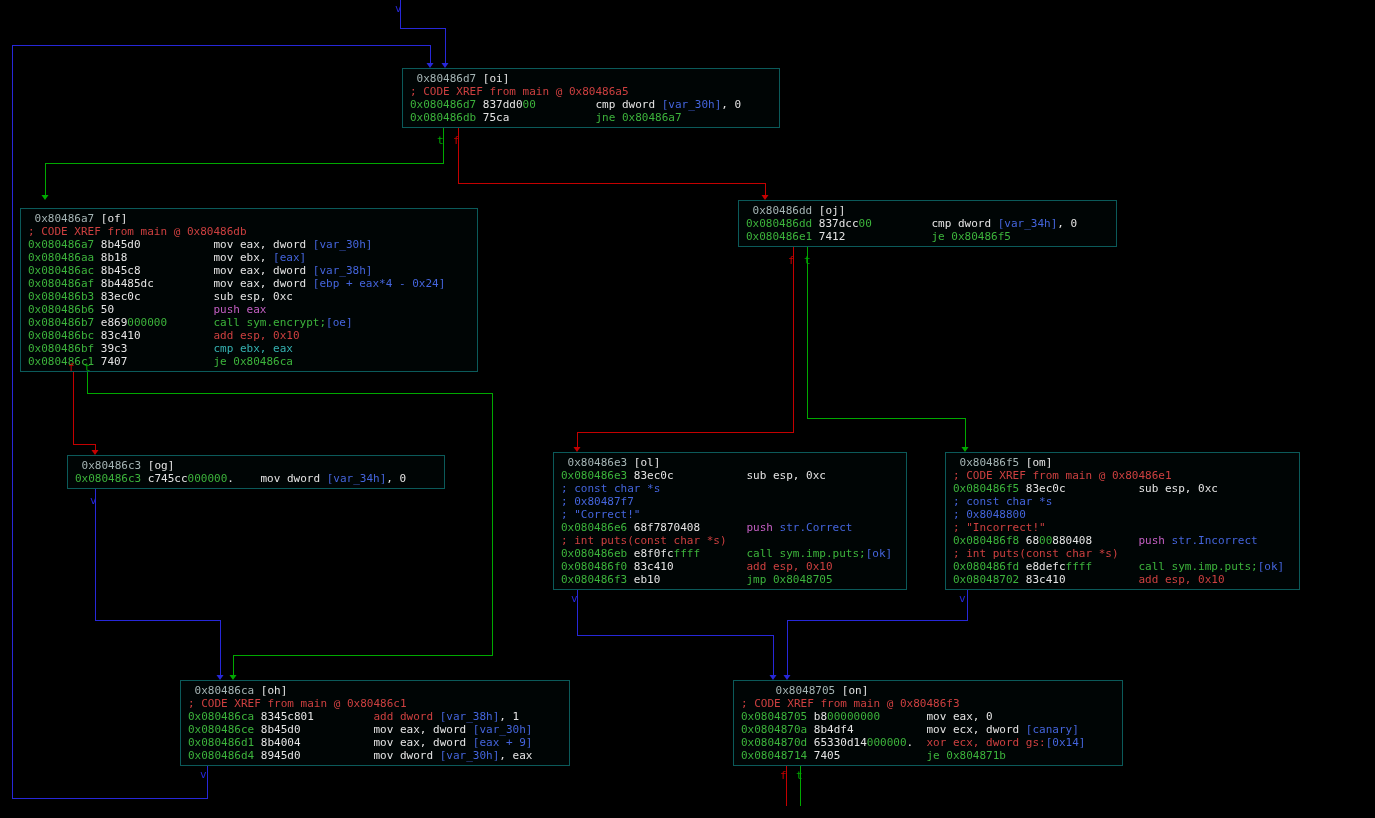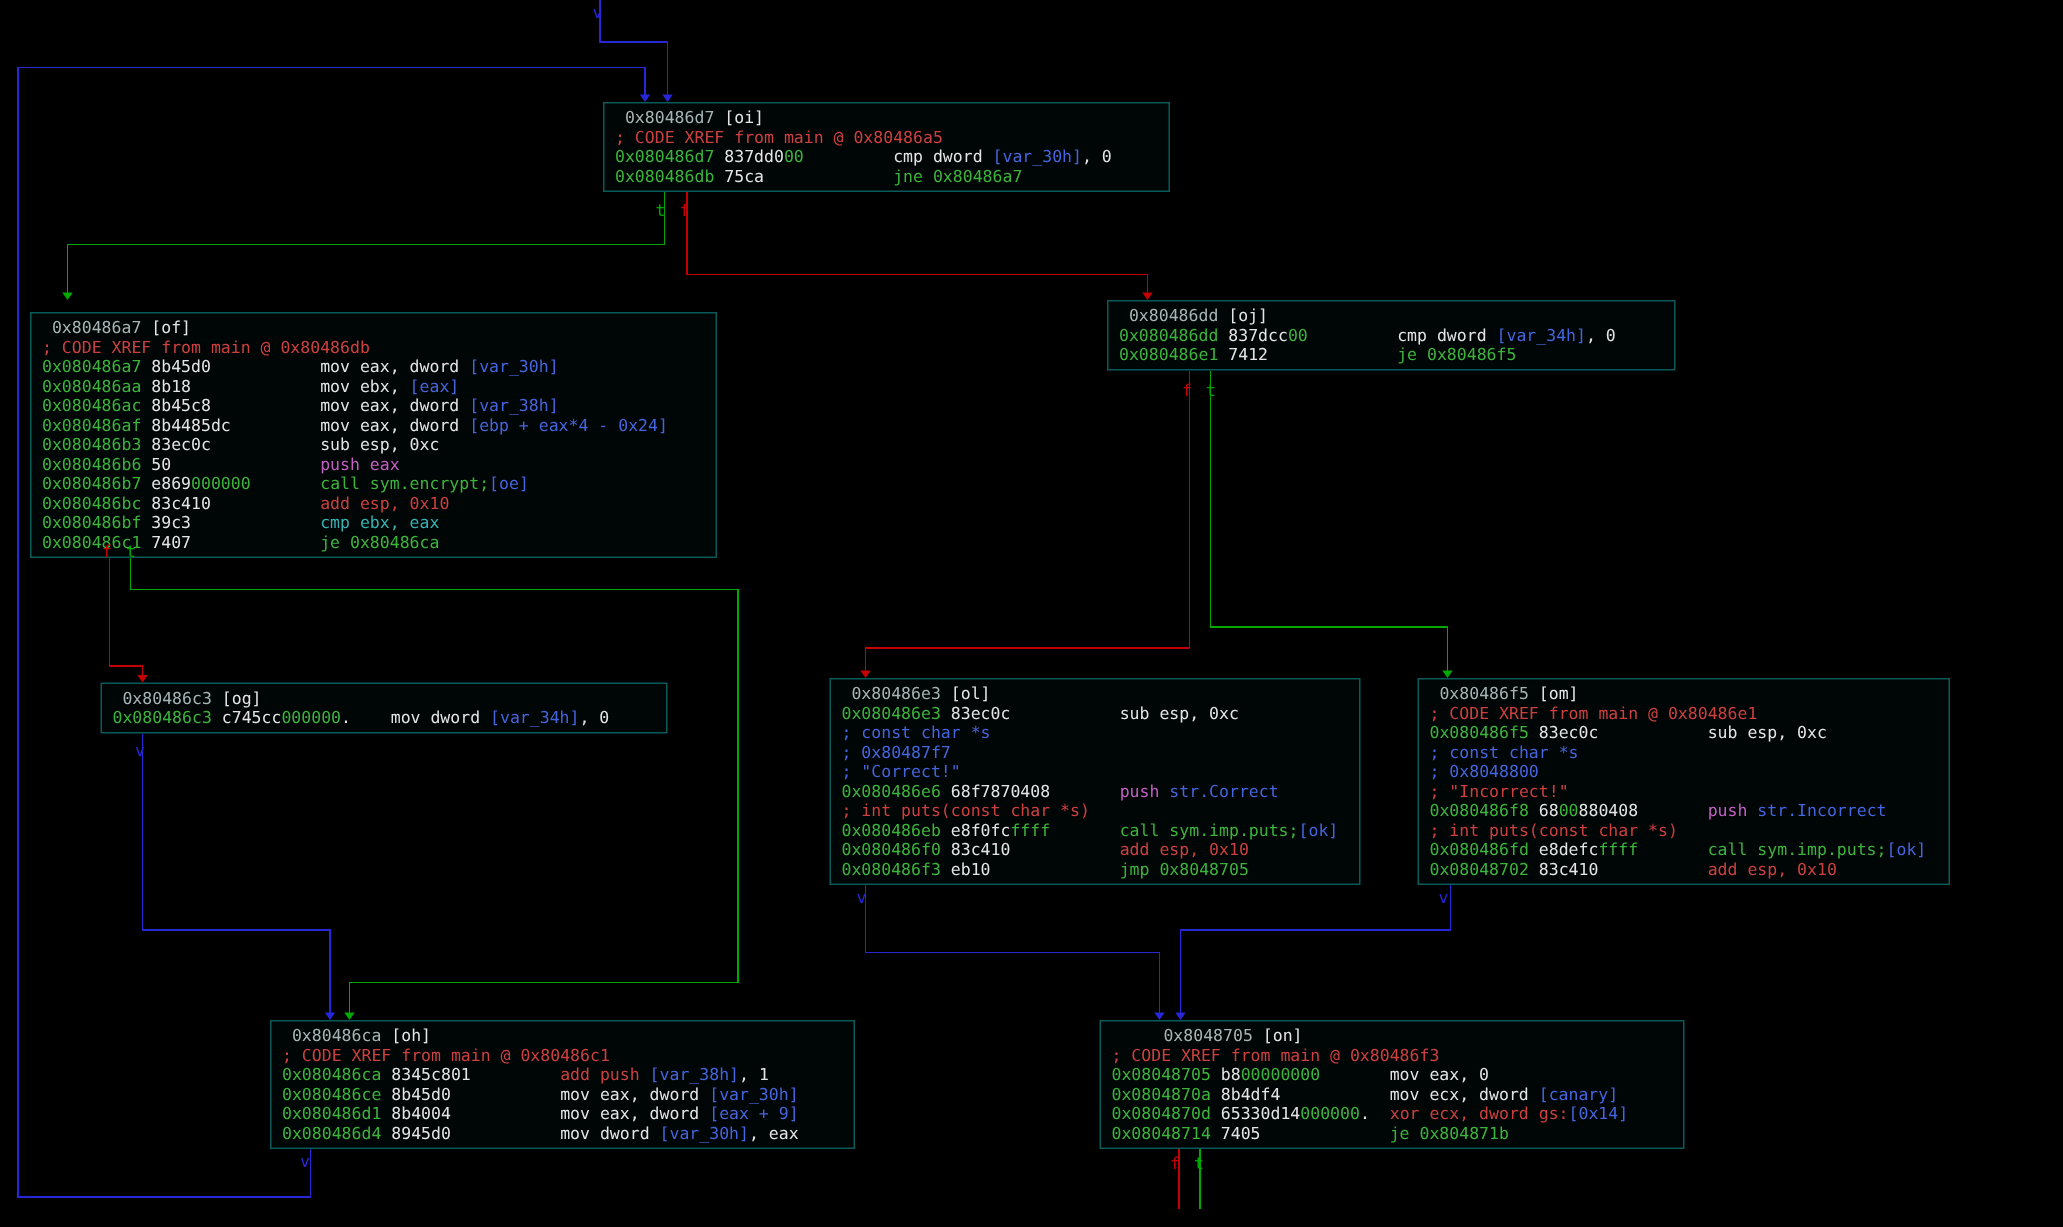--- a/index.html
+++ b/index.html
@@ -96,21 +96,21 @@
 <span style="color: rgb(205, 64, 64);">; "Incorrect!"</span>
 <span style="color: rgb(60, 180, 60);">0x080486f8</span><span style="color: rgb(228, 228, 228);"> 68</span><span style="color: rgb(60, 180, 60);">00</span><span style="color: rgb(228, 228, 228);">880408       </span><span style="color: rgb(196, 95, 196);">push </span><span style="color: rgb(68, 101, 221);">str.Incorrect</span>
 <span style="color: rgb(205, 64, 64);">; int puts(const char *s)</span>
 <span style="color: rgb(60, 180, 60);">0x080486fd</span><span style="color: rgb(228, 228, 228);"> e8defc</span><span style="color: rgb(60, 180, 60);">ffff</span><span style="color: rgb(228, 228, 228);">       </span><span style="color: rgb(60, 180, 60);">call sym.imp.puts</span><span style="color: rgb(60, 180, 60);">;</span><span style="color: rgb(68, 101, 221);">[ok]</span>
 <span style="color: rgb(60, 180, 60);">0x08048702</span><span style="color: rgb(228, 228, 228);"> 83c410           </span><span style="color: rgb(205, 64, 64);">add esp, 0x10</span>
 </pre>
     </div>
     <div class="block" style="left: 180px; top: 680px; width: 390px; border-color: rgb(11, 90, 90); background: rgb(0, 5, 5);">
       <pre><span style="color: rgb(165, 181, 181);"> 0x80486ca </span><span style="color: rgb(228, 228, 228);">[oh]</span>
 <span style="color: rgb(205, 64, 64);">; CODE XREF from main @ 0x80486c1</span>
-<span style="color: rgb(60, 180, 60);">0x080486ca</span><span style="color: rgb(228, 228, 228);"> 8345c801         </span><span style="color: rgb(205, 64, 64);">add push </span><span style="color: rgb(68, 101, 221);">[var_38h]</span><span style="color: rgb(228, 228, 228);">, 1</span>
+<span style="color: rgb(60, 180, 60);">0x080486ca</span><span style="color: rgb(228, 228, 228);"> 8345c801         </span><span style="color: rgb(205, 64, 64);">add dword </span><span style="color: rgb(68, 101, 221);">[var_38h]</span><span style="color: rgb(228, 228, 228);">, 1</span>
 <span style="color: rgb(60, 180, 60);">0x080486ce</span><span style="color: rgb(228, 228, 228);"> 8b45d0           </span><span style="color: rgb(228, 228, 228);">mov eax, dword </span><span style="color: rgb(68, 101, 221);">[var_30h]</span>
 <span style="color: rgb(60, 180, 60);">0x080486d1</span><span style="color: rgb(228, 228, 228);"> 8b4004           </span><span style="color: rgb(228, 228, 228);">mov eax, dword </span><span style="color: rgb(68, 101, 221);">[eax + 9]</span>
 <span style="color: rgb(60, 180, 60);">0x080486d4</span><span style="color: rgb(228, 228, 228);"> 8945d0           </span><span style="color: rgb(228, 228, 228);">mov dword </span><span style="color: rgb(68, 101, 221);">[var_30h]</span><span style="color: rgb(228, 228, 228);">, eax</span>
 </pre>
     </div>
     <div class="block" style="left: 733px; top: 680px; width: 390px; border-color: rgb(11, 90, 90); background: rgb(0, 5, 5);">
       <pre><span style="color: rgb(165, 181, 181); margin-left: 28px;"> 0x8048705 </span><span style="color: rgb(228, 228, 228); text-align: center;">[on]</span>
 <span style="color: rgb(205, 64, 64);">; CODE XREF from main @ 0x80486f3</span>
 <span style="color: rgb(60, 180, 60);">0x08048705</span><span style="color: rgb(228, 228, 228);"> b8</span><span style="color: rgb(60, 180, 60);">00000000</span><span style="color: rgb(228, 228, 228);">       </span><span style="color: rgb(228, 228, 228);">mov eax, 0</span>
 <span style="color: rgb(60, 180, 60);">0x0804870a</span><span style="color: rgb(228, 228, 228);"> 8b4df4           </span><span style="color: rgb(228, 228, 228);">mov ecx, dword </span><span style="color: rgb(68, 101, 221);">[canary]</span>

